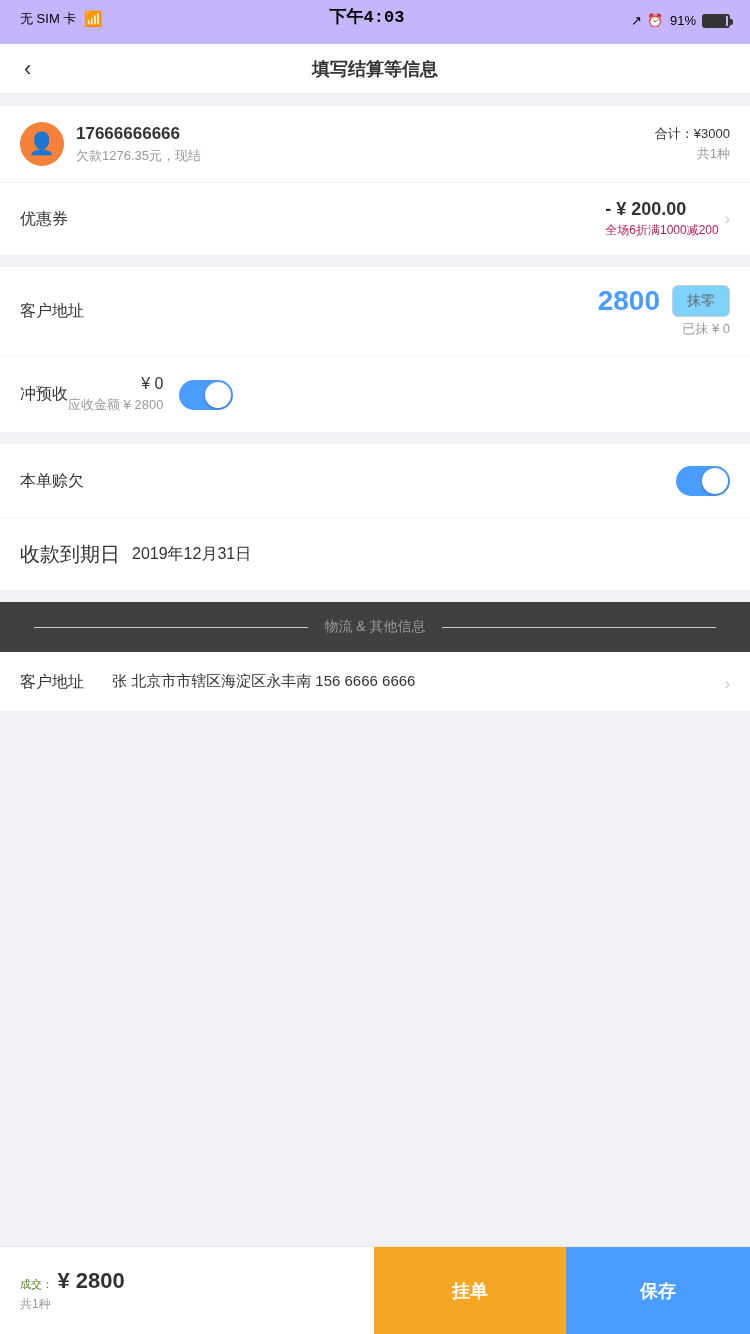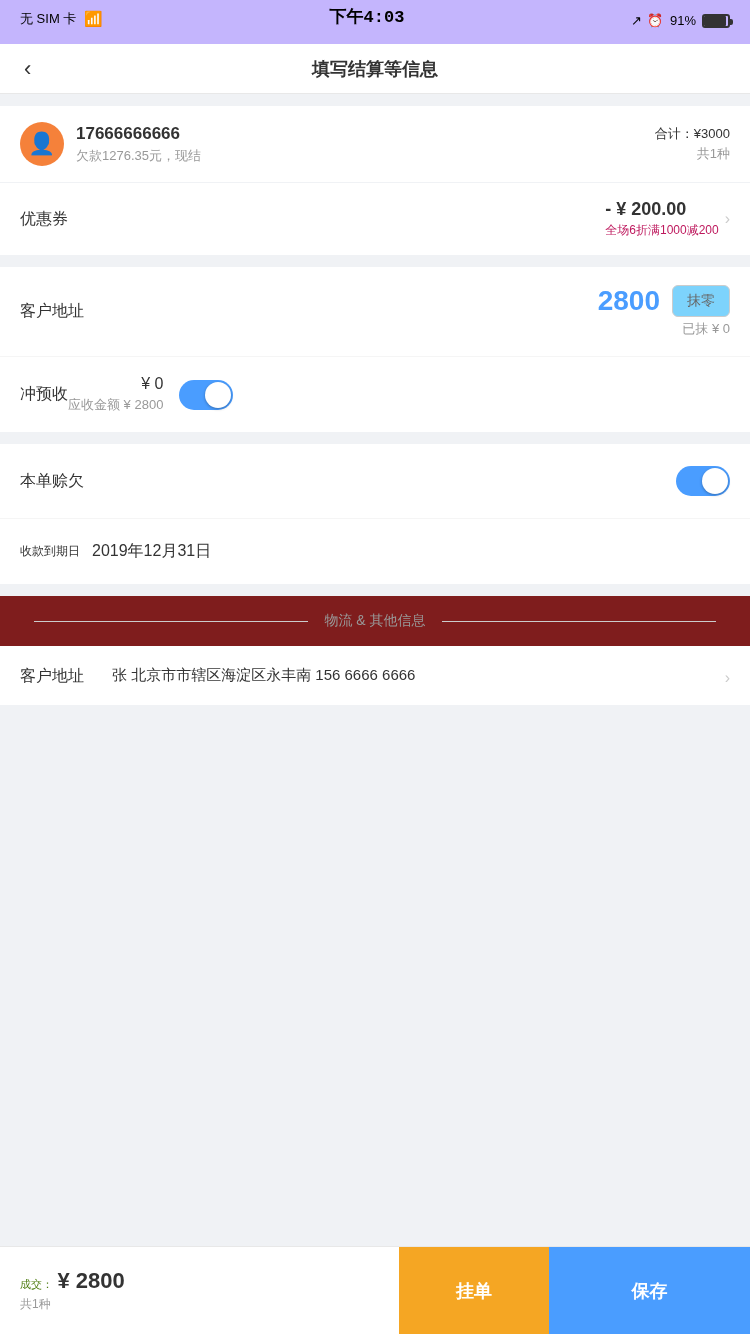--- a/index.html
+++ b/index.html
@@ -162,26 +162,26 @@
     }
     .debit-label { font-size: 16px; color: #333; }
 
     
     .due-date-row {
       background: #fff;
       padding: 22px 20px;
       display: flex;
       align-items: center;
     }
-    .due-label { font-size: 12px; color: #333; margin-right: 12px; }
+    .due-label { font-size: 20px; color: #333; margin-right: 12px; }
     .due-date { font-size: 16px; color: #333; }
 
     
     .logistics-header {
-      background: #7f1d1d;
+      background: #404040;
       padding: 16px 34px;
       display: flex;
       align-items: center;
       justify-content: center;
       gap: 16px;
     }
     .logistics-line { flex: 1; height: 1px; background: #ccc; }
     .logistics-text { font-size: 14px; color: #999; white-space: nowrap; }
 
     
@@ -211,26 +211,26 @@
       border-top: 1px solid #e8e8e8;
     }
     .bottom-summary {
       flex: 1;
       padding: 0 20px;
     }
     .bottom-deal { font-size: 11px; color: #4d7c0f; }
     .bottom-amount { font-size: 22px; font-weight: 600; color: #333; display: inline; }
     .bottom-count { font-size: 12px; color: #999; margin-top: 2px; }
     .bottom-hang-btn {
-      width: 150px; height: 88px; background: #f5a623;
+      width: 192px; height: 88px; background: #f5a623;
       display: flex; align-items: center; justify-content: center;
       font-size: 18px; font-weight: 600; color: #fff; cursor: pointer;
     }
     .bottom-save-btn {
-      width: 201px; height: 88px; background: #4a9dff;
+      width: 184px; height: 88px; background: #4a9dff;
       display: flex; align-items: center; justify-content: center;
       font-size: 18px; font-weight: 600; color: #fff; cursor: pointer;
     }
   </style>
 </head>
 <body>
 
 <div class="status-bar">
   <div class="status-left">
     <span>无 SIM 卡</span>

